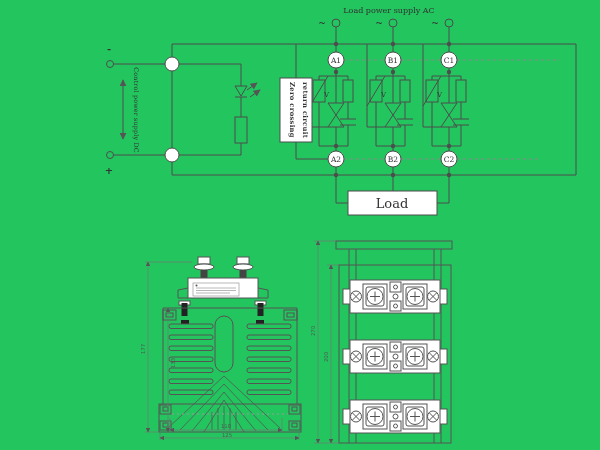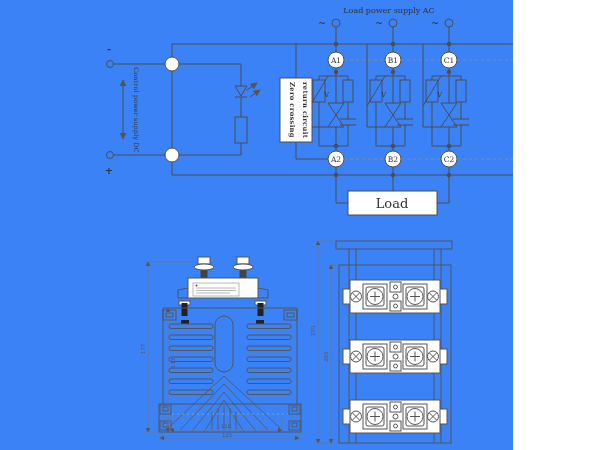--- a/index.html
+++ b/index.html
@@ -1,16 +1,16 @@
 <!DOCTYPE html>
 <html><head>
 <meta charset="utf-8">
 <style>
   html,body{margin:0;padding:0;background:#fff;}
-  .page{position:relative;width:513px;height:450px;background:#3b82f6;overflow:hidden;}
+  .page{position:relative;width:600px;height:450px;background:#22c55e;overflow:hidden;}
   svg{display:block;}
   svg text{font-family:"DejaVu Serif", serif;fill:#333;}
   .lbl{font-size:8px;}
   .term{font-size:7.5px;}
   .tilde{font-size:9px;}
   .sign{font-size:10px;font-weight:bold;}
   .vlab{font-size:7px;}
   .loadlab{font-size:13px;}
   .boxlab{font-size:6.8px;font-weight:600;letter-spacing:0.3px;}
   .ctrlab{font-size:6.3px;letter-spacing:0.2px;}

